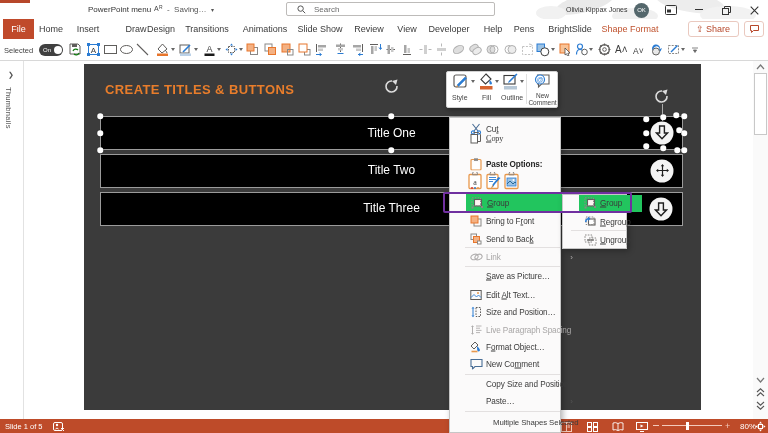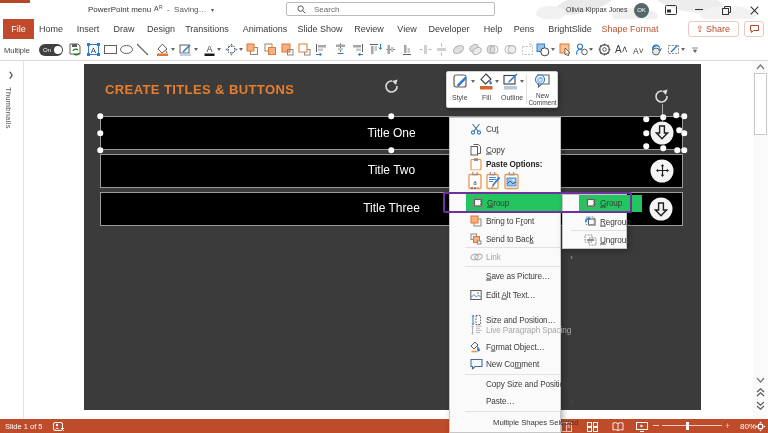--- a/index.html
+++ b/index.html
@@ -76,41 +76,41 @@
     <path d="M2.5 2.5 V0.5 H8.5 V6.5 H6.5" fill="none" stroke="#333" stroke-width="1"></path>
   </svg>
 <svg class="abs" style="left:750px;top:5.5px;" width="9" height="9" viewBox="0 0 9 9">
     <path d="M0.7 0.7 L8.3 8.3 M8.3 0.7 L0.7 8.3" stroke="#333" stroke-width="1.1"></path>
   </svg>
 
 <div class="abs" id="tabrow"></div>
 <div class="abs" style="top:19px;" id="filetab">File</div>
 <div class="abs tab" style="left:51px;top:24px;">Home</div>
 <div class="abs tab" style="left:88px;top:24px;">Insert</div>
-<div class="abs tab" style="left:124px;top:24px;">Draw</div>
+<div class="abs tab" style="left:136px;top:24px;">Draw</div>
 <div class="abs tab" style="left:161px;top:24px;">Design</div>
 <div class="abs tab" style="left:207px;top:24px;">Transitions</div>
 <div class="abs tab" style="left:265px;top:24px;">Animations</div>
 <div class="abs tab" style="left:320px;top:24px;">Slide Show</div>
 <div class="abs tab" style="left:369px;top:24px;">Review</div>
 <div class="abs tab" style="left:407px;top:24px;">View</div>
 <div class="abs tab" style="left:449px;top:24px;">Developer</div>
 <div class="abs tab" style="left:493px;top:24px;">Help</div>
 <div class="abs tab" style="left:524px;top:24px;">Pens</div>
 <div class="abs tab" style="left:570px;top:24px;">BrightSlide</div>
 <div class="abs tab" style="left:630px;top:24px;color:#c0532f;">Shape Format</div>
 <div class="abs" style="left:688px;top:21px;width:51px;height:16px;border:1px solid #eac9bf;border-radius:3px;"></div>
 <div class="abs" style="left:696px;top:24px;font-size:9px;color:#b7472a;">⇪ Share</div>
 <div class="abs" style="left:744px;top:21px;width:20px;height:16px;border:1px solid #eac9bf;border-radius:3px;"></div>
 <svg class="abs" style="left:750px;top:25px;" width="9" height="8" viewBox="0 0 9 8">
     <path d="M0.5 0.5 H8.5 V5.5 H3.5 L1.5 7.5 V5.5 H0.5 Z" fill="none" stroke="#b7472a" stroke-width="1"></path>
   </svg>
 
 <div class="abs" id="ribbon"></div>
-<div class="abs" style="left:4px;top:45.5px;font-size:7.5px;color:#444;">Multiple</div>
+<div class="abs" style="left:4px;top:45.5px;font-size:7.5px;color:#444;">Selected</div>
 <div class="abs" style="left:39px;top:44px;width:24px;height:12px;border-radius:6px;background:#404040;"></div>
 <div class="abs" style="left:43px;top:47px;font-size:6px;color:#fff;">On</div>
 <div class="abs" style="left:54px;top:46px;width:8px;height:8px;border-radius:50%;background:#fff;"></div>
 <svg class="abs ric" style="left:69px;" width="13" height="13" viewBox="0 0 13 13">
     <path d="M1 1 H9 L11 3 V11 H1 Z" fill="none" stroke="#605e5c" stroke-width="1"></path>
     <rect x="3" y="1" width="5" height="3" fill="#605e5c"></rect>
     <path d="M4 8 a3 3 0 0 1 5 -1 M10 10 a3 3 0 0 1 -5 1" fill="none" stroke="#107c10" stroke-width="1.2"></path>
   </svg>
 <svg class="abs ric" style="left:87px;" width="13" height="13" viewBox="0 0 13 13">
     <rect x="1.5" y="1.5" width="10" height="10" fill="none" stroke="#2b7cd3" stroke-width="1"></rect>
@@ -397,21 +397,21 @@
 
 <div class="abs" id="ctxmenu" style="top:117px;"></div>
 <div class="abs mi" style="left:449px;top:119.5px;width:112px;">
     <svg class="ico" width="12" height="12" viewBox="0 0 12 12">
       <path d="M2.5 1 L8 8 M9.5 1 L4 8" stroke="#4a6e96" stroke-width="1.1"></path>
       <circle cx="3" cy="9.5" r="1.6" fill="none" stroke="#2b7cd3" stroke-width="1.1"></circle>
       <circle cx="9" cy="9.5" r="1.6" fill="none" stroke="#2b7cd3" stroke-width="1.1"></circle>
     </svg>
     <span class="txt">Cu<u>t</u></span>
   </div>
-<div class="abs mi" style="left:449px;top:141px;width:108px;">
+<div class="abs mi" style="left:449px;top:129px;width:108px;font-family:Liberation Serif, serif;">
     <svg class="ico" width="12" height="12" viewBox="0 0 12 12">
       <rect x="1" y="2.5" width="6.5" height="8.5" fill="#fff" stroke="#605e5c"></rect>
       <path d="M3.5 0.5 h5 l2 2 v7 h-2.5" fill="none" stroke="#605e5c"></path>
     </svg>
     <span class="txt"><u>C</u>opy</span>
   </div>
 <div class="abs mi" style="left:449px;top:155px;width:112px;">
     <svg class="ico" width="12" height="13" viewBox="0 0 12 13">
       <rect x="1" y="2" width="10" height="10.5" rx="1" fill="none" stroke="#e8984c" stroke-width="1.2"></rect>
       <rect x="4" y="0.8" width="4" height="2.6" fill="#8a8886"></rect>
@@ -484,21 +484,21 @@
     <span class="txt"><u>S</u>ave as Picture…</span>
   </div>
 <div class="abs mi" style="left:449px;top:285.5px;width:112px;">
     <svg class="ico" width="12" height="11" viewBox="0 0 12 11">
       <rect x="0.8" y="1" width="10.4" height="9" fill="none" stroke="#605e5c"></rect>
       <path d="M1 8 l3 -3 2.5 2.5 2 -2 2.5 2.5" fill="none" stroke="#2b7cd3" stroke-width="0.9"></path>
       <circle cx="8" cy="3.5" r="1" fill="#e8984c"></circle>
     </svg>
     <span class="txt">Edit <u>A</u>lt Text…</span>
   </div>
-<div class="abs mi" style="left:449px;top:311px;width:124px;text-align:right;">
+<div class="abs mi" style="left:449px;top:303px;width:124px;text-align:right;">
     <svg class="ico" width="11" height="12" viewBox="0 0 11 12">
       <path d="M3 0.8 L4.5 2.6 H1.5 Z M3 11.2 L4.5 9.4 H1.5 Z" fill="#2b7cd3"></path>
       <line x1="3" y1="2.2" x2="3" y2="9.8" stroke="#2b7cd3"></line>
       <rect x="6" y="1.5" width="4.5" height="9" fill="none" stroke="#605e5c" stroke-dasharray="1.6 1.2"></rect>
     </svg>
     <span class="txt">Size and Position…</span>
   </div>
 <div class="abs mi gray" style="left:449px;top:320.5px;width:112px;">
     <svg class="ico" width="12" height="11" viewBox="0 0 12 11">
       <path d="M2.5 0.8 L4 2.4 H1 Z M2.5 10.2 L4 8.6 H1 Z" fill="#b0aeae"></path>

